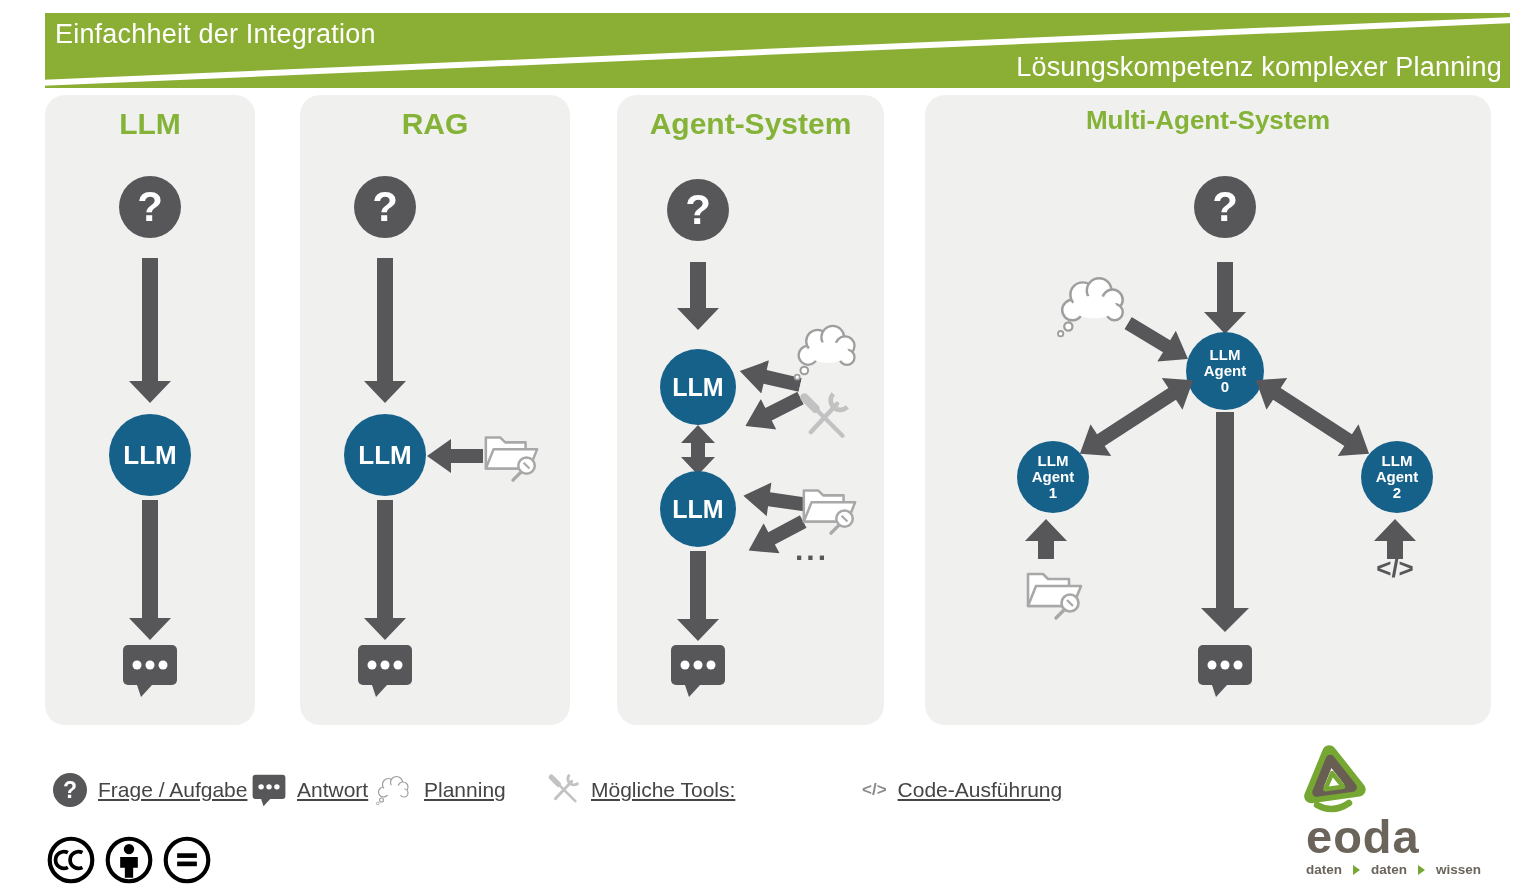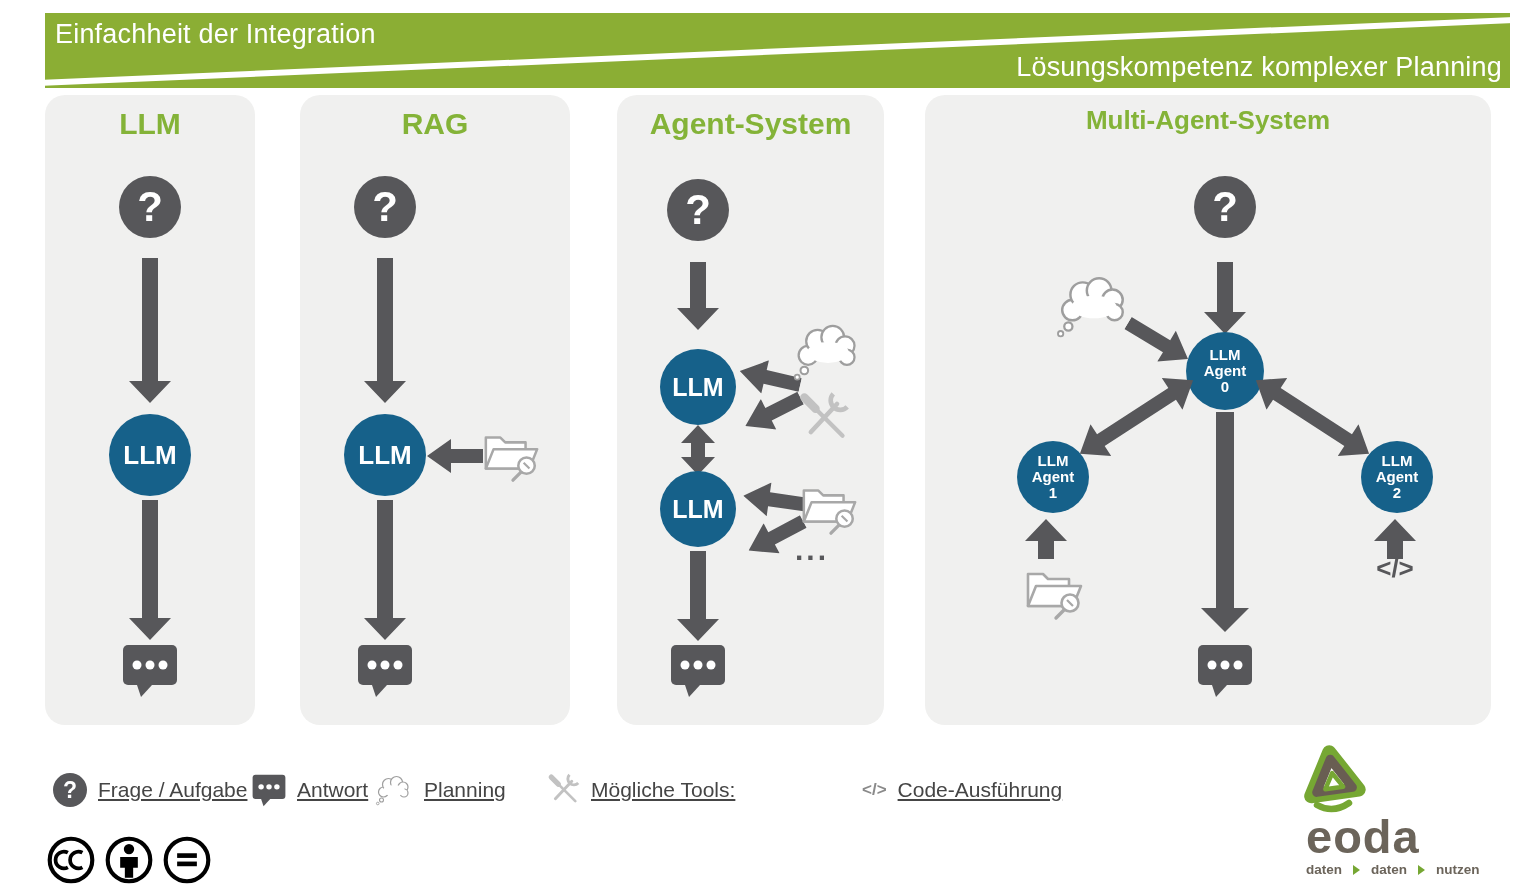--- a/index.html
+++ b/index.html
@@ -279,21 +279,21 @@
       </g>
       <path d="M17,62 Q33,71 49,60" stroke="#76a733" stroke-width="6.5" fill="none" stroke-linecap="round"></path>
     </svg>
     <div class="logo-textblock">
       <div class="logo-name">eoda</div>
       <div class="logo-tagline">
         <span>daten</span>
         <span class="tri-sep"></span>
         <span>daten</span>
         <span class="tri-sep"></span>
-        <span>nutzen</span>
+        <span>wissen</span>
       </div>
     </div>
   </div>
 
   <div class="cc-row">
     <svg width="54" height="56" viewBox="0 0 52 52">
       <circle cx="26" cy="26" r="20.5" fill="none" stroke="#000" stroke-width="4"></circle>
       <path d="M23,19 A8,8 0 1 0 23,33" fill="none" stroke="#000" stroke-width="3.6"></path>
       <path d="M37,19 A8,8 0 1 0 37,33" fill="none" stroke="#000" stroke-width="3.6"></path>
     </svg>

